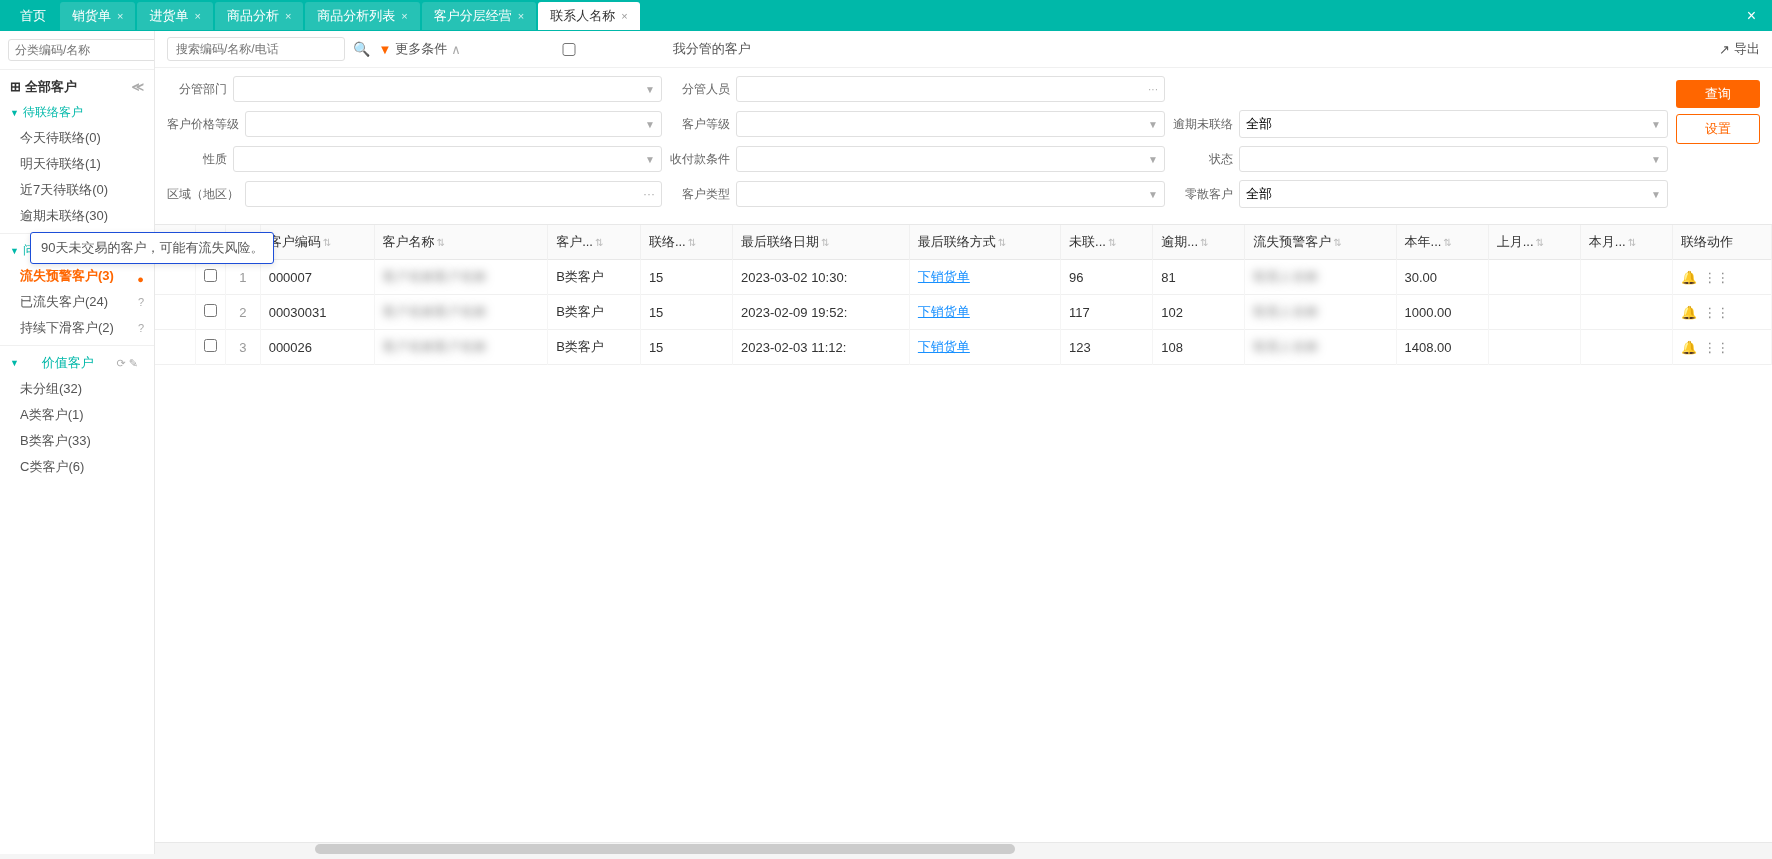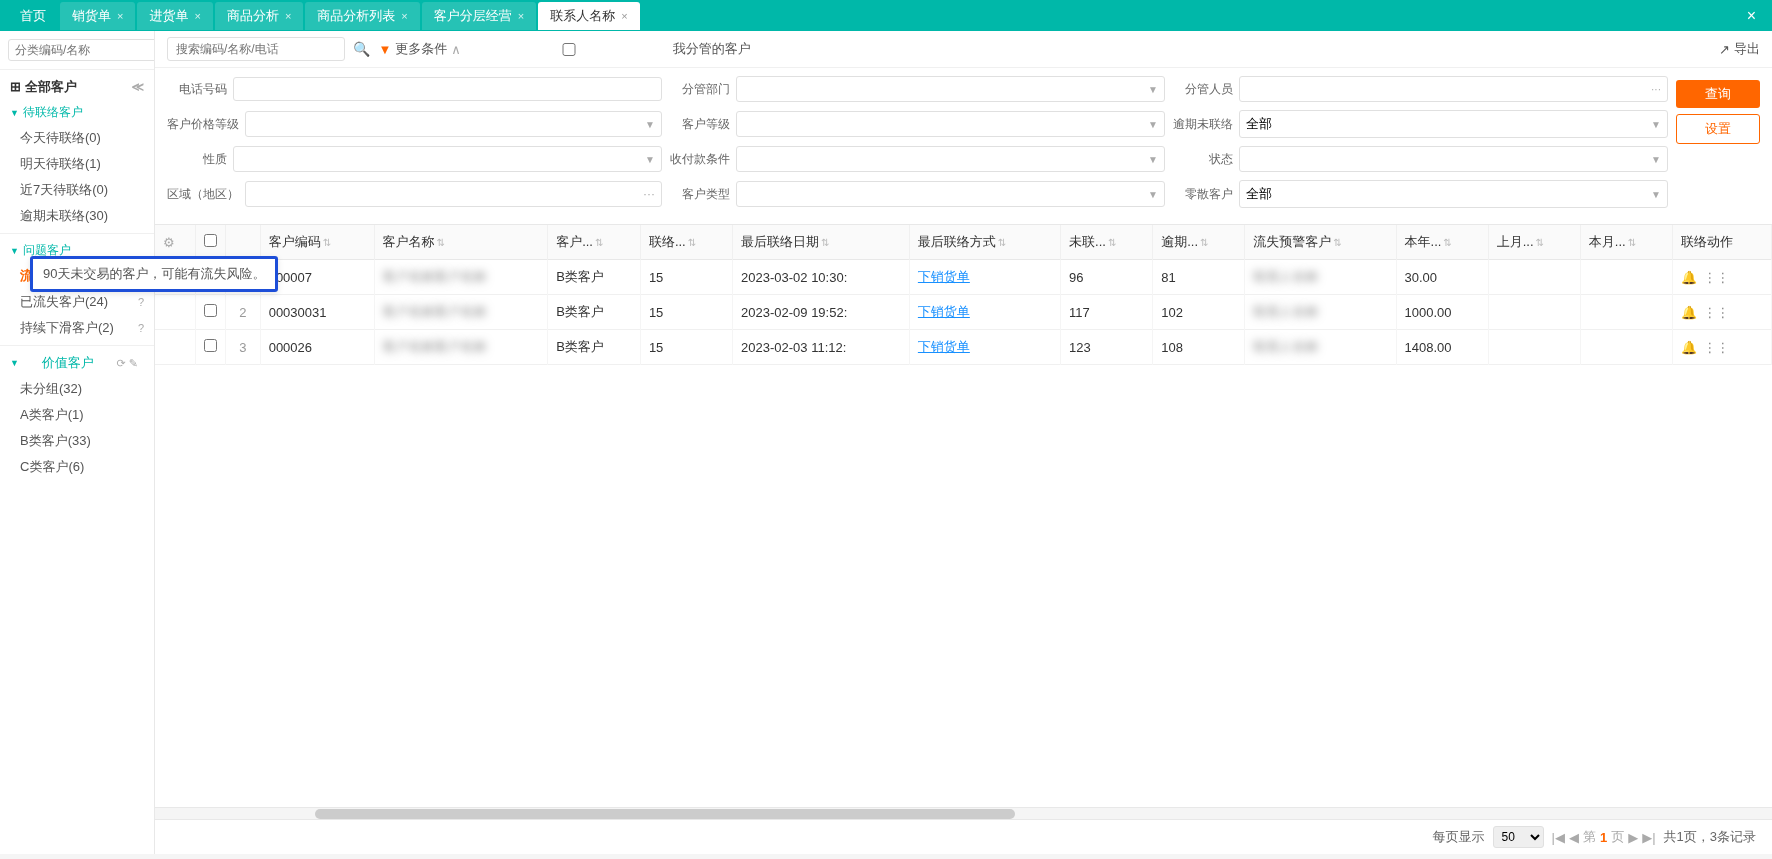--- a/index.html
+++ b/index.html
@@ -116,23 +116,23 @@
       align-items: center;
       justify-content: space-between;
     }
     .sidebar-item.active { color: #f60; font-weight: bold; }
 
     .sidebar-divider { border-bottom: 1px solid #f0f0f0; margin: 4px 0; }
 
     .tooltip-box {
       position: absolute;
       left: 30px;
-      top: 256px;
-      background: #fff;
-      border: 3px solid #1d4ed8;
+      top: 232px;
+      background: #fff;
+      border: 1px solid #1d4ed8;
       border-radius: 3px;
       padding: 6px 10px;
       font-size: 12px;
       color: #555;
       white-space: nowrap;
       z-index: 100;
       box-shadow: 0 2px 6px rgba(0,0,0,0.1);
     }
 
     
@@ -454,24 +454,20 @@
         <span>↗</span>
         <span>导出</span>
       </div>
     </div>
 
     <div class="adv-filter">
       <div style="display:flex; gap:8px;">
         <div style="flex:1;">
 
           <div class="adv-filter-row">
-            <div class="filter-field">
-              <label>电话号码</label>
-              <input type="text" style="">
-            </div>
             <div class="filter-field">
               <label>分管部门</label>
               <div class="field-select">
                 <span></span>
                 <span class="chevron">▼</span>
               </div>
             </div>
             <div class="filter-field">
               <label>分管人员</label>
               <div class="field-select">
@@ -654,32 +650,14 @@
       </td>
     </tr>
           </tbody>
       </table>
     </div>
 
     <div class="scrollbar-area">
       <div class="scrollbar-thumb"></div>
     </div>
 
-    <div class="footer">
-      <span>每页显示</span>
-      <select>
-        <option>50</option>
-        <option>100</option>
-        <option>200</option>
-      </select>
-      <div class="page-nav">
-        <span>|◀</span>
-        <span>◀</span>
-        <span>第</span>
-        <span class="page-num">1</span>
-        <span>页</span>
-        <span>▶</span>
-        <span>▶|</span>
-      </div>
-      <span>共1页，3条记录</span>
-    </div>
   </div>
 </div>
 
 </body></html>

